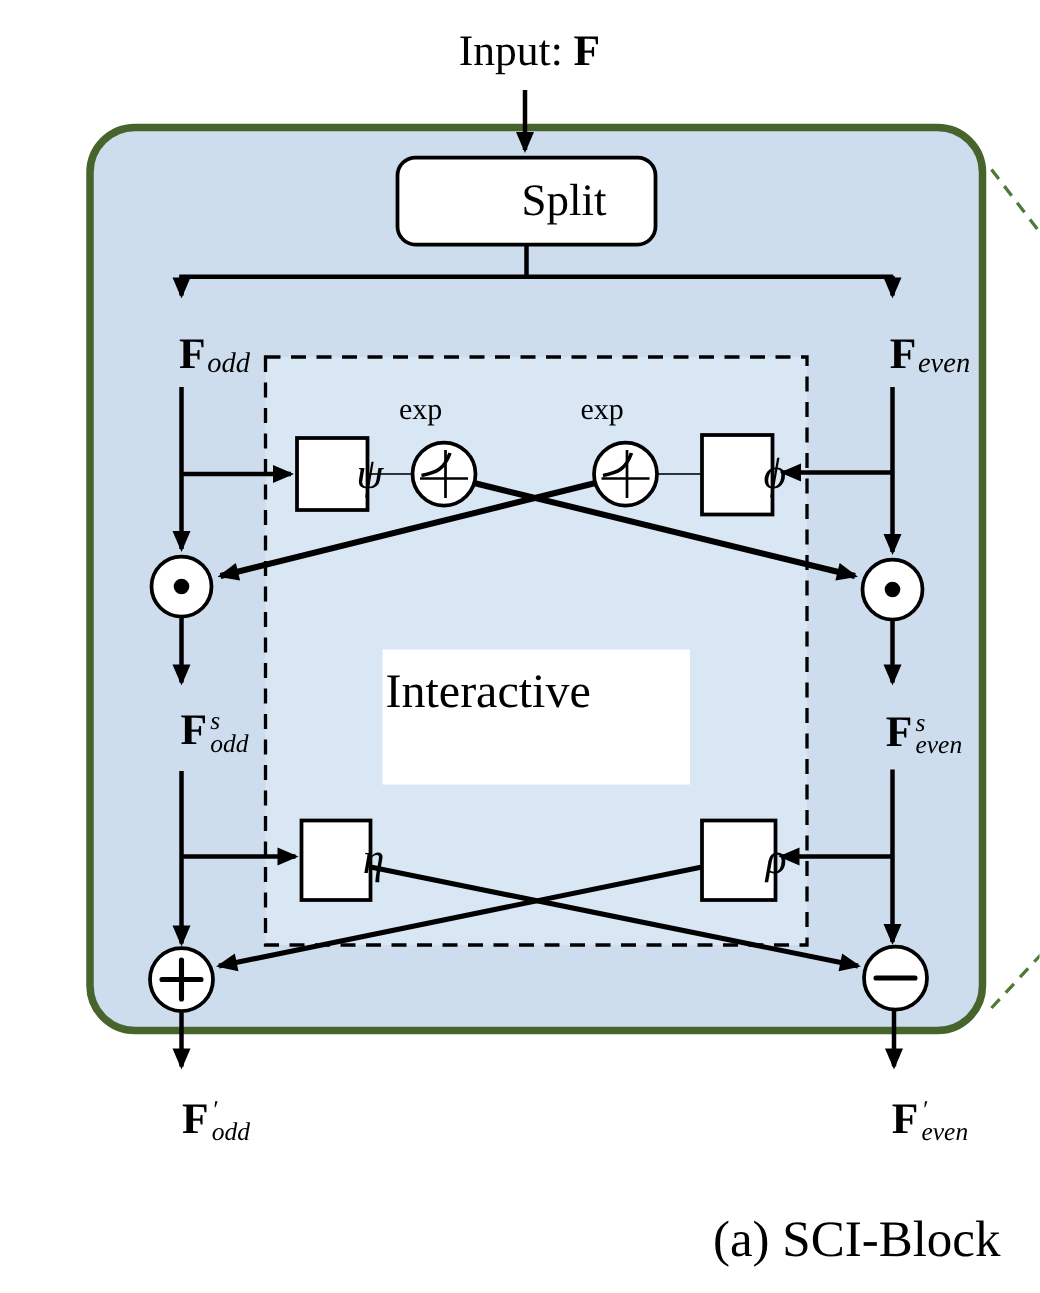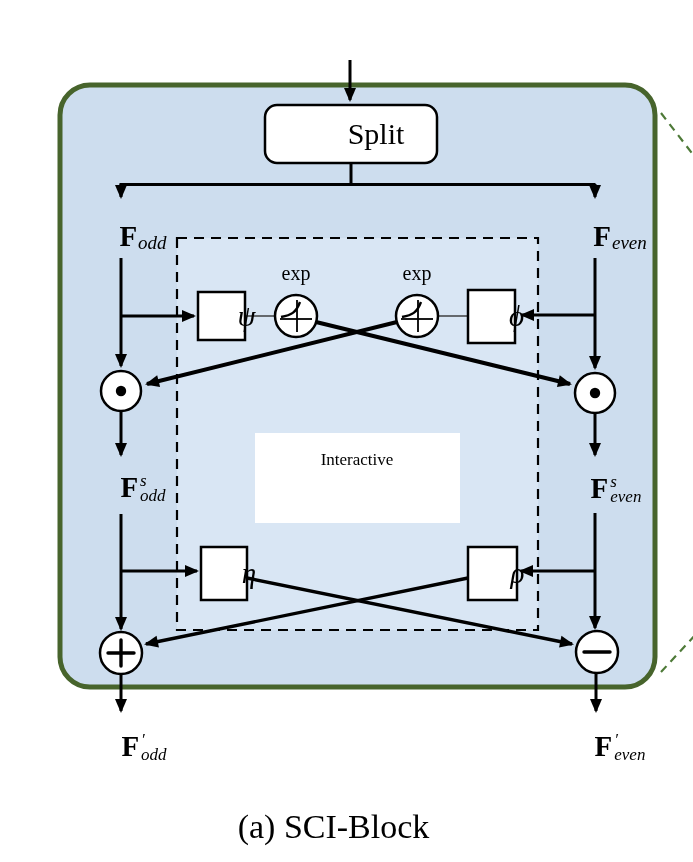--- a/index.html
+++ b/index.html
@@ -26,30 +26,30 @@
   .callout{stroke:var(--callout-green,#4e7a38);stroke-width:2.2;stroke-dasharray:8 6;fill:none;}
   #ah path{fill:#000;}
 
   
   .lbl{position:absolute;white-space:nowrap;}
   .centered{display:flex;align-items:center;justify-content:center;text-align:center;margin-left:25px;}
 
   .lbl-input{left:253px;top:18px;width:200px;font-size:29px;text-align:center;}
   .lbl-input .bold{font-weight:bold;}
   .lbl-split{left:265px;top:105px;width:172px;height:58px;font-size:30px;}
-  .lbl-exp{width:60px;font-size:20px;text-align:center;}
+  .lbl-exp{width:60px;font-size:20px;}
   .exp-left{left:266px;top:262px;}
   .exp-right{left:387px;top:262px;}
   .greek{font-size:29px;font-style:italic;}
   .lbl-psi{left:198px;top:292px;width:47px;height:48px;}
   .lbl-phi{left:468px;top:290px;width:47px;height:53px;}
   .lbl-eta{left:201px;top:547px;width:46px;height:53px;}
   .lbl-rho{left:468px;top:547px;width:49px;height:53px;}
-  .lbl-il{left:257px;top:443px;width:200px;font-size:17px;text-align:center;line-height:34px;}
-  .lbl-caption{left:0px;top:808px;width:667px;font-size:34px;text-align:center;}
+  .lbl-il{left:257px;top:443px;width:200px;font-size:32px;line-height:34px;}
+  .lbl-caption{left:0px;top:808px;width:667px;font-size:34px;text-align:right;}
 
   .flabel{width:96px;height:46px;}
   .f-odd{left:70px;top:213px;}
   .f-even{left:547px;top:213px;}
   .fs-odd{left:70px;top:464px;}
   .fs-even{left:543px;top:465px;}
   .fp-odd{left:71px;top:723px;}
   .fp-even{left:547px;top:723px;}
   .fbase{font-weight:bold;font-size:29px;}
   .fisub{font-style:italic;font-size:19px;position:relative;top:7px;margin-left:1px;}
@@ -147,20 +147,21 @@
       <circle class="white-node" cx="121" cy="653" r="21" stroke-width="3"></circle>
       <path class="opstroke" d="M108,653 L134,653"></path>
       <path class="opstroke" d="M121,640 L121,666"></path>
     </g>
     <g>
       <circle class="white-node" cx="597" cy="652" r="21" stroke-width="3"></circle>
       <path class="opstroke" d="M584,652 L610,652"></path>
     </g>
   </svg>
 
+  <div class="lbl lbl-input"><span>Input: </span><span class="bold">F</span></div>
 
   <div class="lbl lbl-split centered">Split</div>
 
   <div class="lbl lbl-exp exp-left">exp</div>
   <div class="lbl lbl-exp exp-right">exp</div>
 
   <div class="lbl greek lbl-psi centered">ψ</div>
   <div class="lbl greek lbl-phi centered">ϕ</div>
   <div class="lbl greek lbl-eta centered">η</div>
   <div class="lbl greek lbl-rho centered">ρ</div>

